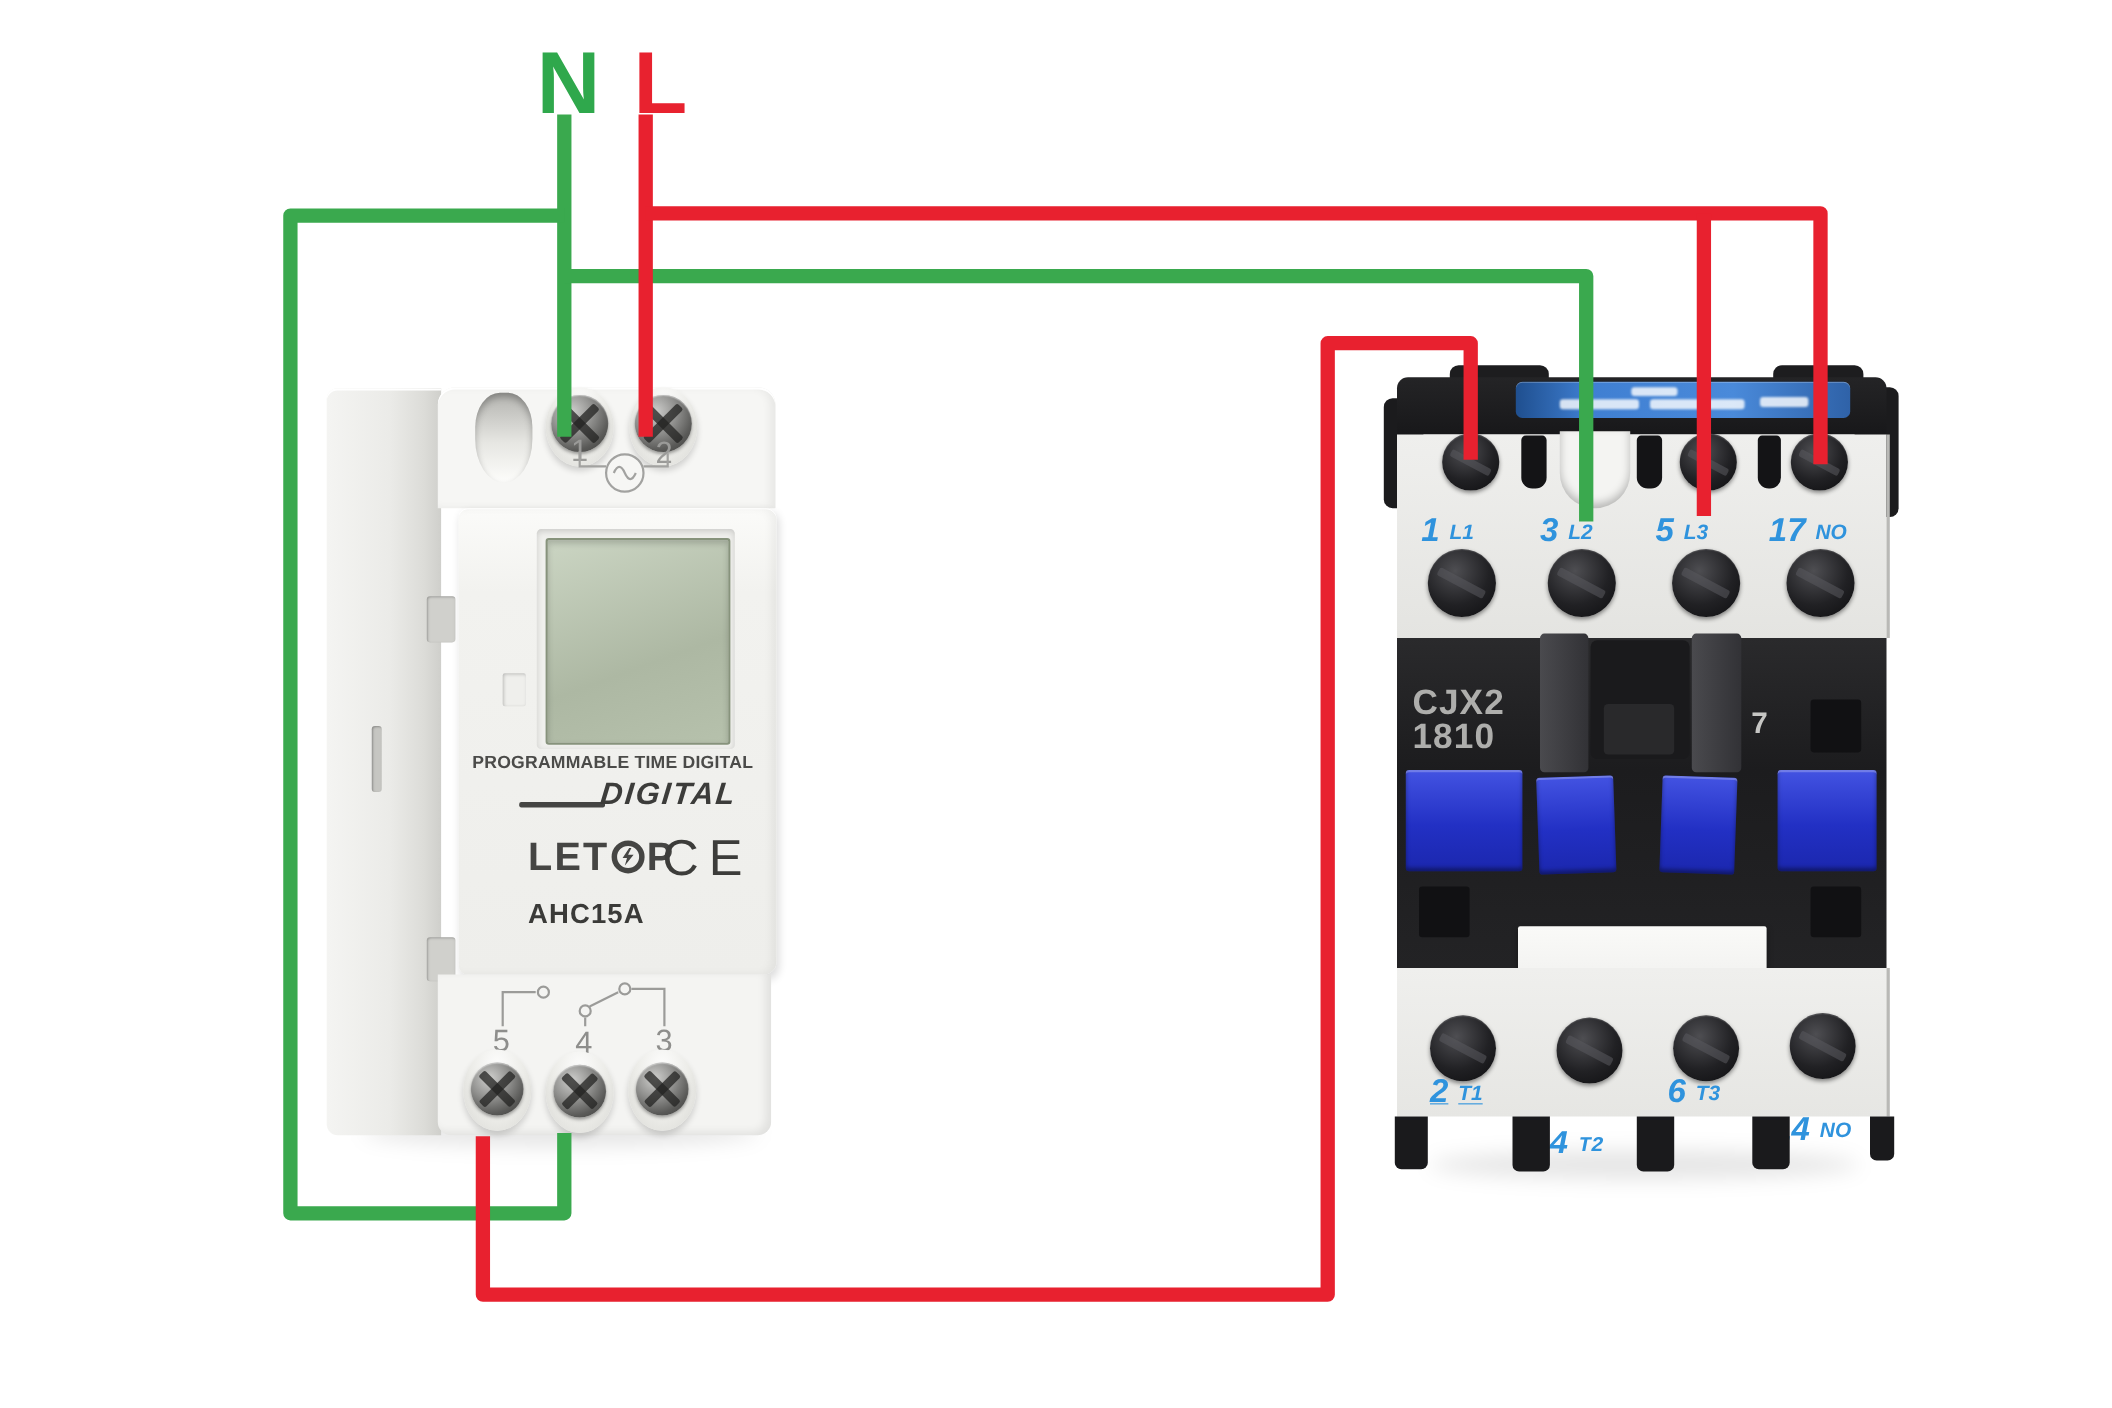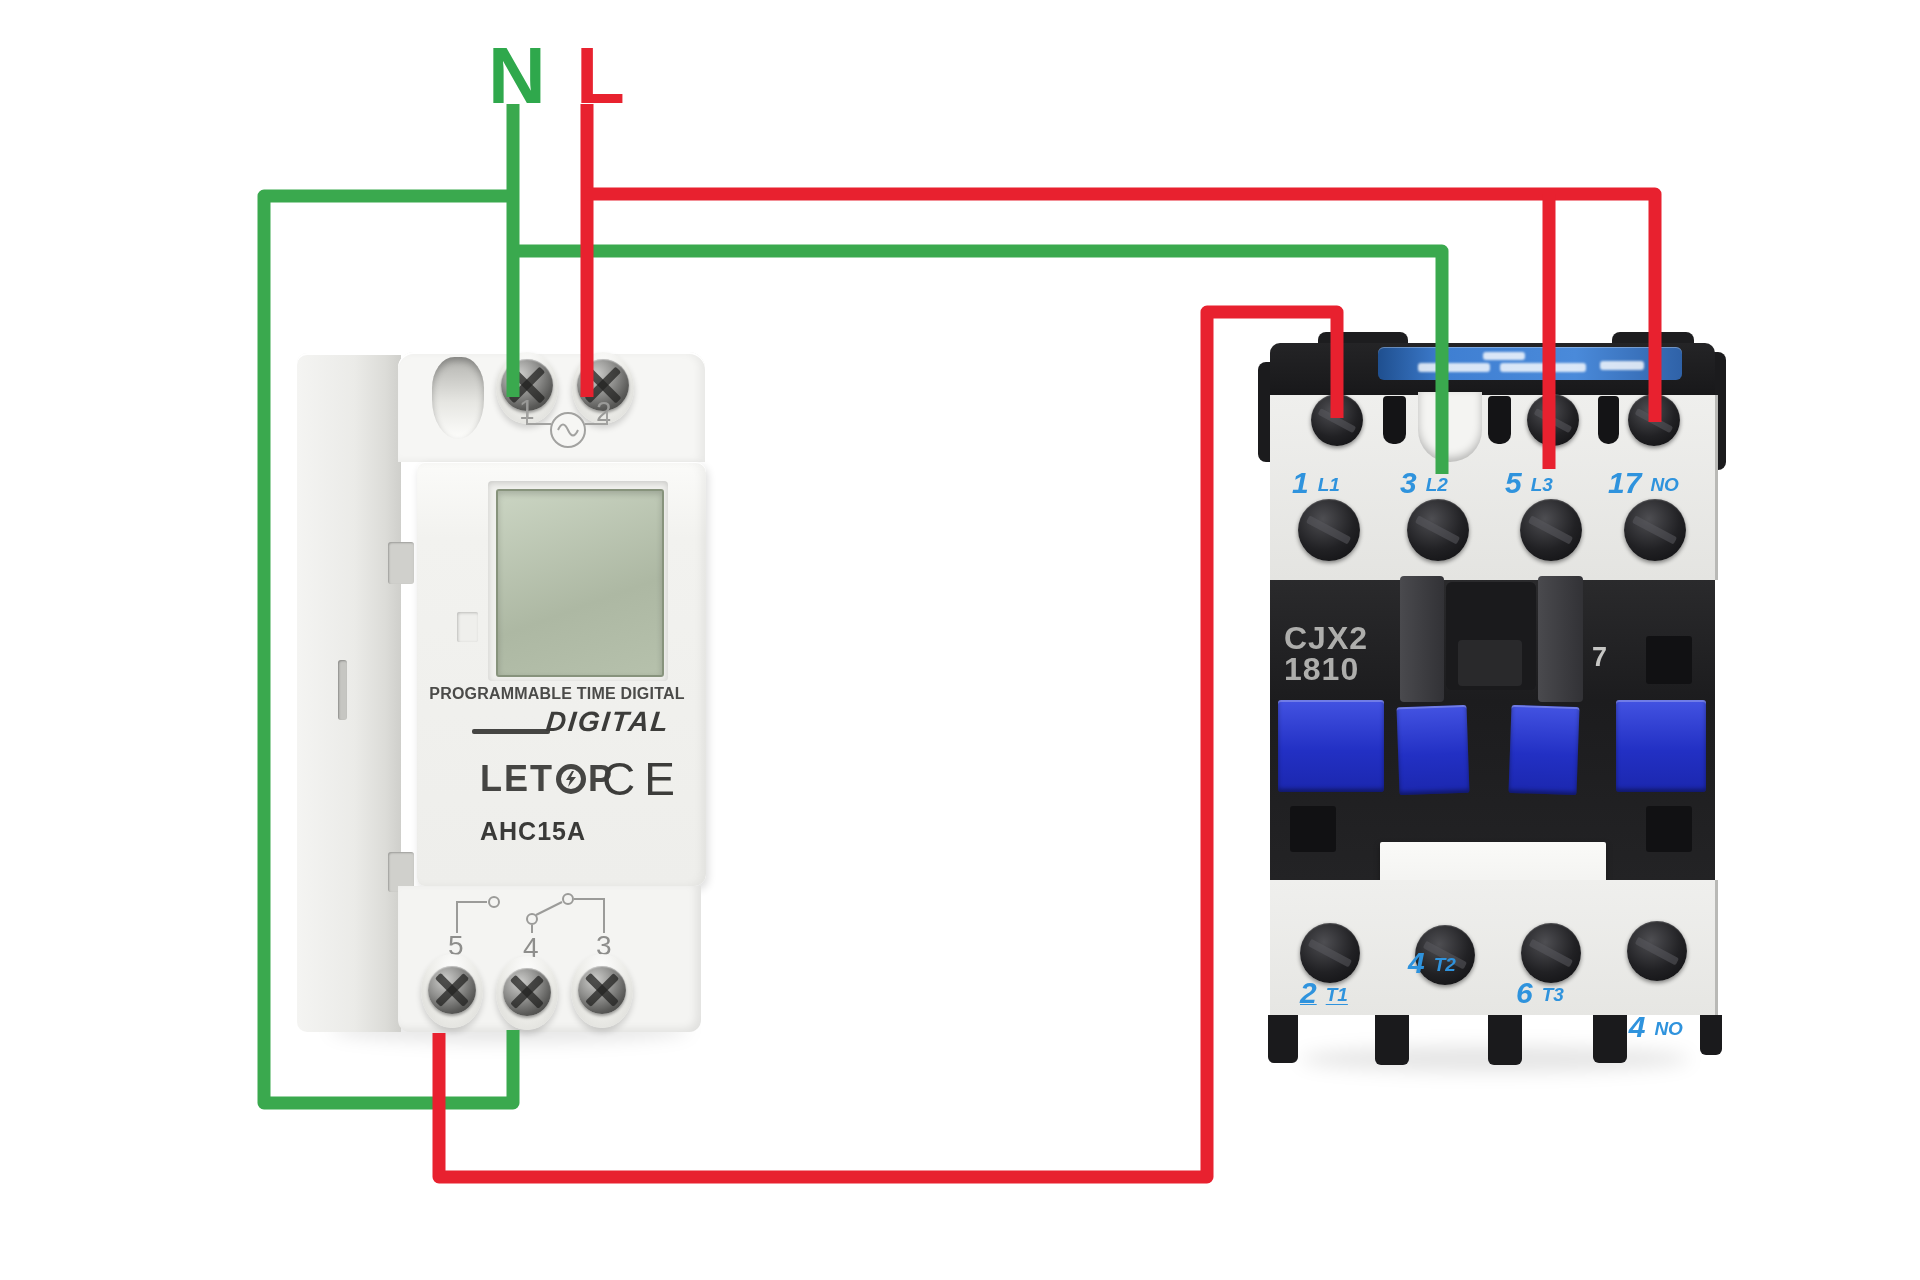--- a/index.html
+++ b/index.html
@@ -245,21 +245,21 @@
 
   <div class="abs c-whitebottom"></div>
   <div class="abs c-screw" style="left:1300px;top:923px;width:60px;height:60px;"></div>
   <div class="abs c-screw" style="left:1415px;top:925px;width:60px;height:60px;"></div>
   <div class="abs c-screw" style="left:1521px;top:923px;width:60px;height:60px;"></div>
   <div class="abs c-screw" style="left:1627px;top:921px;width:60px;height:60px;"></div>
 
   <div class="c-lbl" style="left:1300px;top:976px;text-decoration:underline;">
     <span class="c-num">2</span><span class="c-sub">T1</span>
   </div>
-  <div class="c-lbl" style="left:1408px;top:946px;">
+  <div class="c-lbl" style="left:1408px;top:1024px;font-family:Liberation Mono, monospace;">
     <span class="c-num">4</span><span class="c-sub">T2</span>
   </div>
   <div class="c-lbl" style="left:1516px;top:976px;">
     <span class="c-num">6</span><span class="c-sub">T3</span>
   </div>
   <div class="c-lbl" style="left:1612px;top:1010px;">
     <span class="c-num">14</span><span class="c-sub">NO</span>
   </div>
 
   <div class="abs c-foot" style="left:1268px;top:1015px;width:30px;height:48px;"></div>

